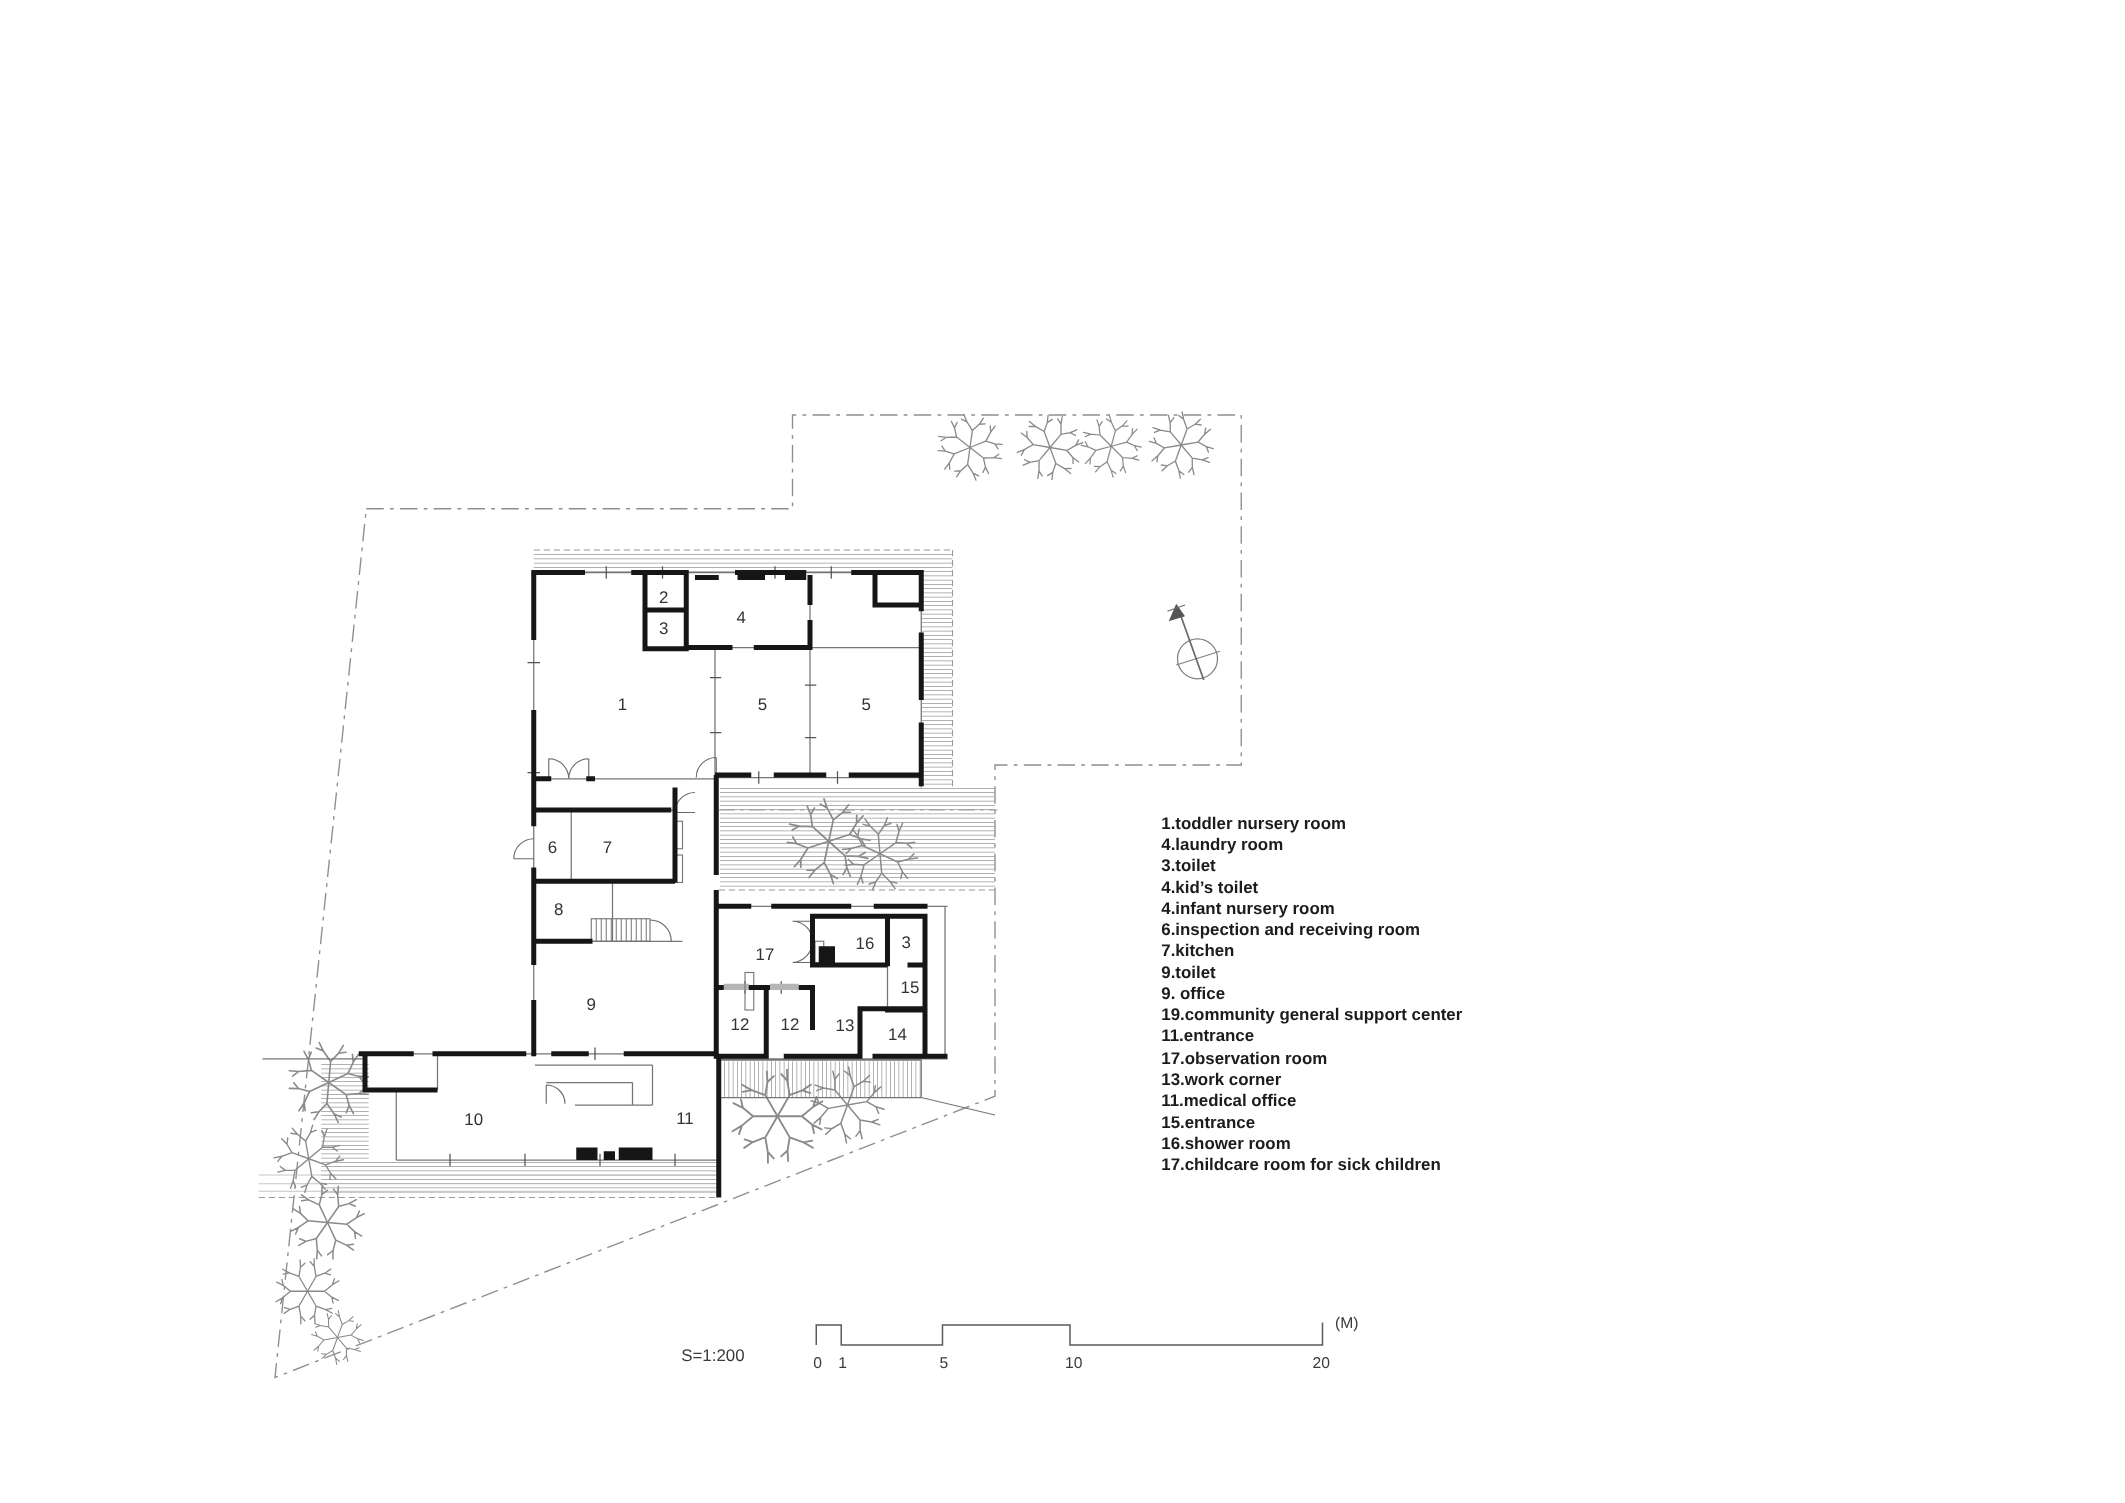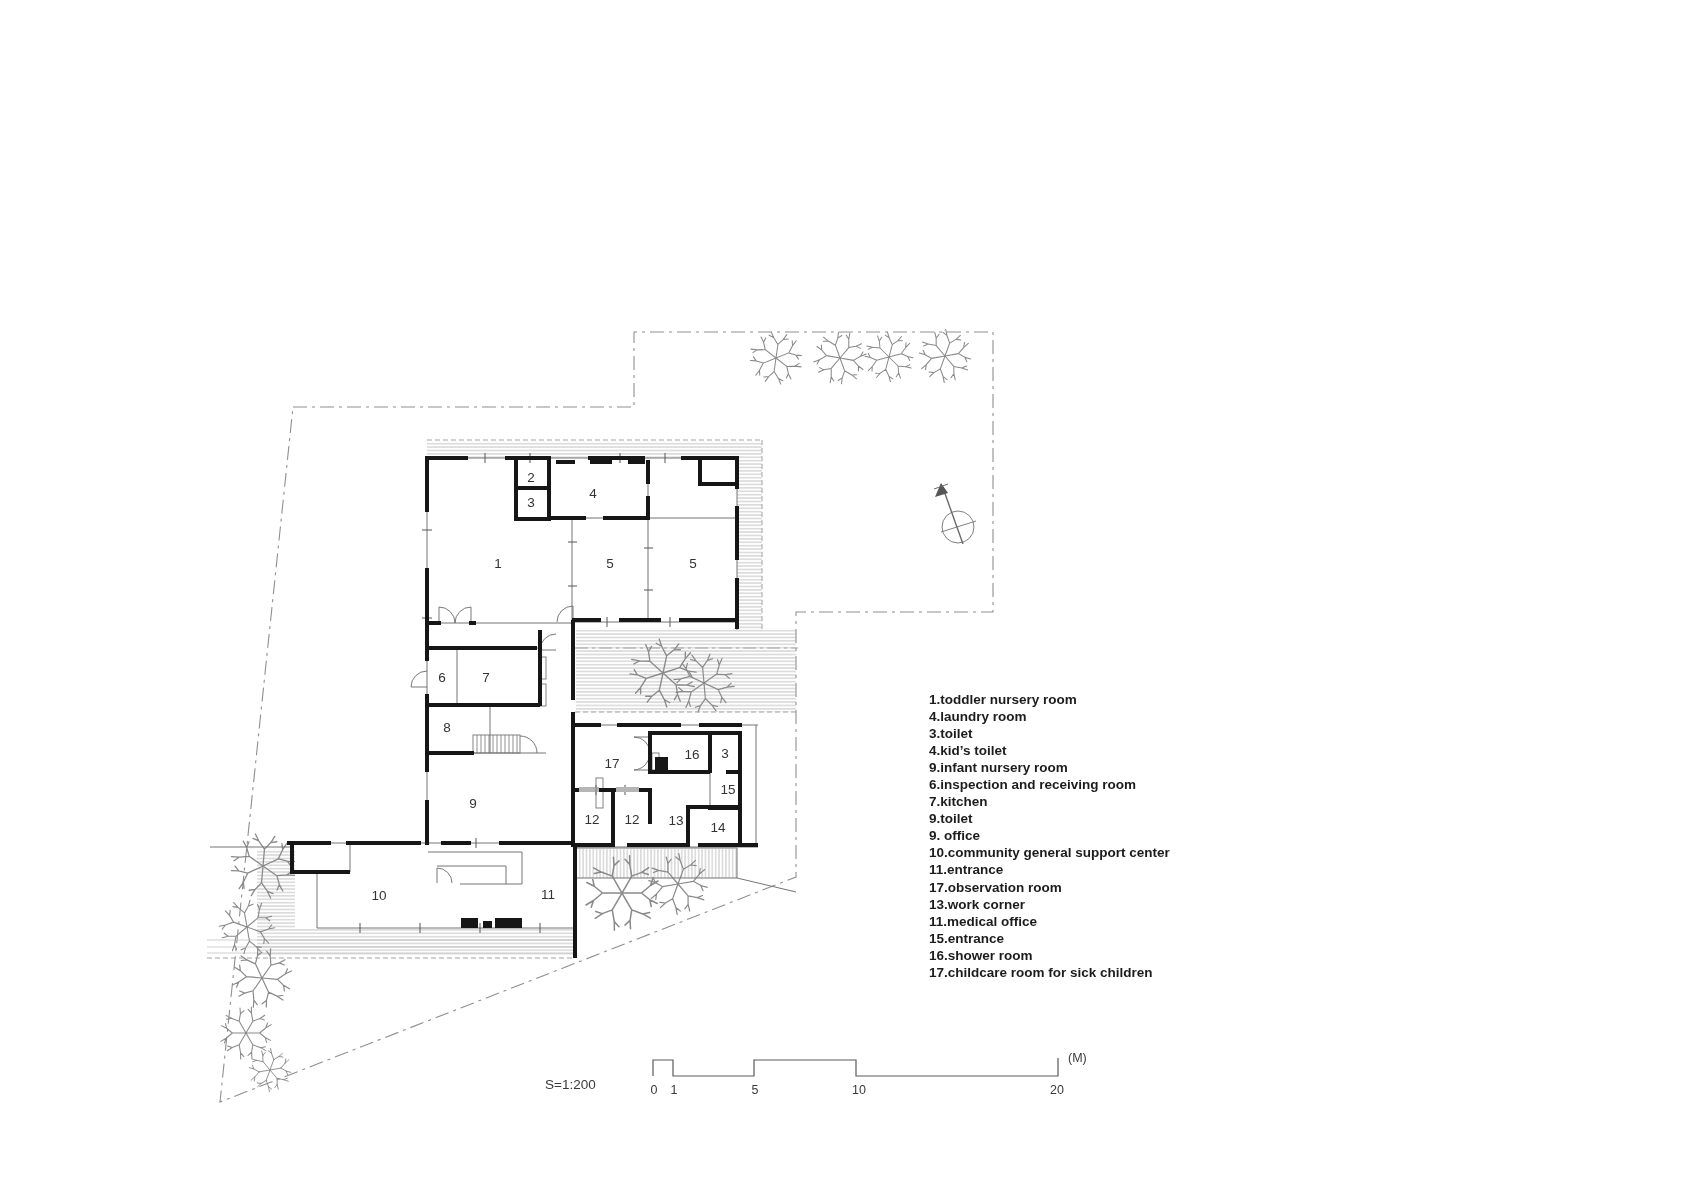--- a/index.html
+++ b/index.html
@@ -1,20 +1,20 @@
 <!DOCTYPE html>
 <html><head>
 <meta charset="utf-8">
 <title>Floor Plan</title>
 <style>
   html,body{margin:0;padding:0;background:#ffffff;}
   .canvas{position:relative;width:1700px;height:1202px;background:#ffffff;overflow:hidden;
           font-family:"Liberation Sans", sans-serif;}
   .plan-svg{position:absolute;left:0;top:0;width:1700px;height:1202px;}
-  .legend{position:absolute;left:929px;top:691px;color:#1c1c1c;
+  .legend{position:absolute;left:929px;top:650px;color:#1c1c1c;
           font-family:"Liberation Sans", sans-serif;
           font-size:13.5px;font-weight:bold;line-height:17.05px;letter-spacing:0;}
   .legend div{white-space:nowrap;}
   .room-label{font-family:"Liberation Sans", sans-serif;font-size:13.5px;fill:#333333;}
   .scale-label{font-family:"Liberation Sans", sans-serif;font-size:12.5px;fill:#3a3a3a;}
   .scale-ratio{font-family:"Liberation Sans", sans-serif;font-size:13.5px;fill:#3a3a3a;}
 </style>
 </head>
 <body>
 
@@ -198,26 +198,26 @@
     </g>
     <text class="scale-label" x="1068" y="1062">(M)</text>
   </g>
 </svg>
 
 <div class="legend">
   <div>1.toddler nursery room</div>
   <div>4.laundry room</div>
   <div>3.toilet</div>
   <div>4.kid’s toilet</div>
-  <div>9.infant nursery room</div>
+  <div>4.infant nursery room</div>
   <div>6.inspection and receiving room</div>
   <div>7.kitchen</div>
   <div>9.toilet</div>
   <div>9. office</div>
-  <div>10.community general support center</div>
+  <div>19.community general support center</div>
   <div>11.entrance</div>
   <div>17.observation room</div>
   <div>13.work corner</div>
   <div>11.medical office</div>
   <div>15.entrance</div>
   <div>16.shower room</div>
   <div>17.childcare room for sick children</div>
 </div>
 </div>
 

